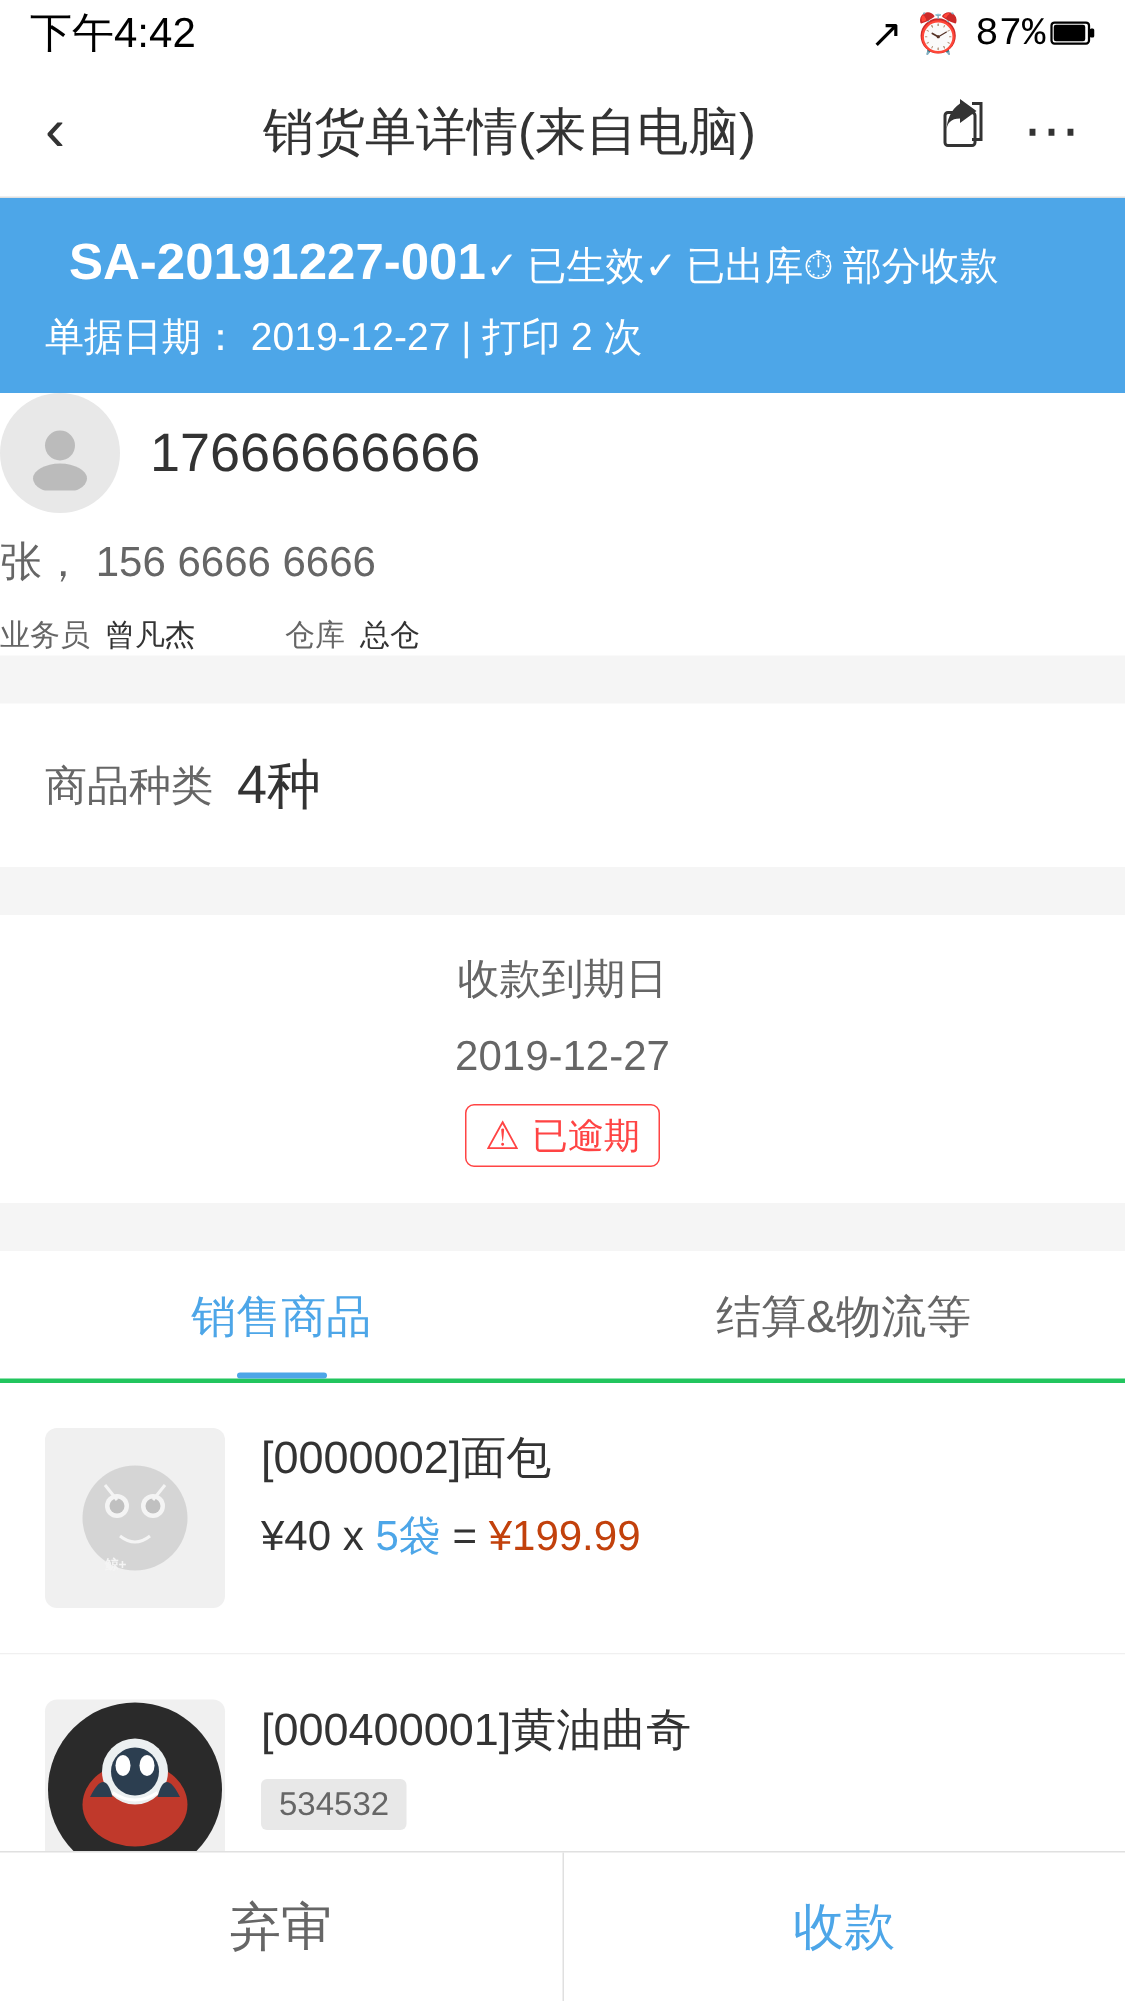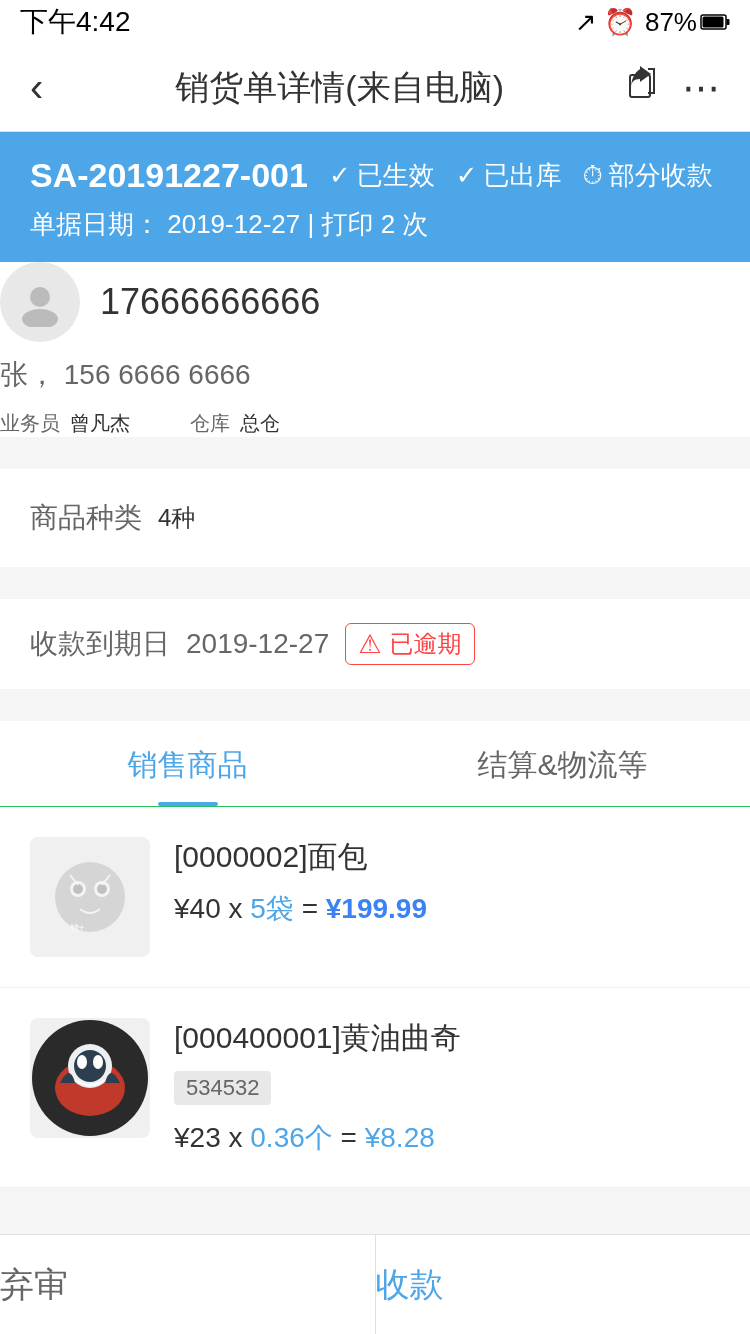--- a/index.html
+++ b/index.html
@@ -36,20 +36,21 @@
       align-items: center;
       gap: 8px;
       font-size: 26px;
       color: #000;
     }
     .battery {
       display: inline-flex;
       align-items: center;
       gap: 3px;
       font-size: 26px;
+      font-family: Liberation Mono, monospace;
     }
 
     
     .nav-bar {
       display: flex;
       align-items: center;
       background: #fff;
       height: 88px;
       padding: 0 30px;
       border-bottom: 1px solid #e0e0e0;
@@ -79,24 +80,25 @@
       cursor: pointer;
     }
 
     
     .order-header {
       background: #4da6e8;
       padding: 24px 30px 20px;
     }
     .order-id-row {
       display: flex;
-      align-items: center;
-      gap: 21px;
+      align-items: flex-end;
+      gap: 0;
       margin-bottom: 12px;
       flex-wrap: wrap;
+      margin-left: 16px;
     }
     .order-id {
       font-size: 34px;
       font-weight: bold;
       color: #fff;
     }
     .order-badge {
       display: flex;
       align-items: center;
       gap: 6px;
@@ -172,21 +174,21 @@
     }
     .stats-left {
       display: flex;
       align-items: center;
       gap: 16px;
       font-size: 28px;
       color: #666;
     }
     .stats-left-value {
       color: #333;
-      font-size: 24px;
+      font-size: 36px;
     }
     .stats-right {
       display: flex;
       flex-direction: column;
       gap: 10px;
       align-items: flex-end;
     }
     .stats-row {
       display: flex;
       align-items: center;
@@ -206,38 +208,39 @@
     
     .overdue-section {
       background: #fff;
       padding: 24px 30px;
       margin-bottom: 0;
       display: flex;
       align-items: center;
       gap: 16px;
       font-size: 28px;
       color: #666;
+      flex-direction: column;
     }
     .overdue-badge {
       display: flex;
       align-items: center;
       gap: 8px;
       background: #fff;
       border: 1px solid #ff4444;
       border-radius: 6px;
       padding: 4px 12px;
       color: #ff4444;
       font-size: 24px;
     }
 
     
     .tabs-section {
       background: #fff;
       display: flex;
-      border-bottom: 1px solid #22c55e;
+      border-bottom: 3px solid #22c55e;
       margin-top: 16px;
     }
     .tab-item {
       flex: 1;
       text-align: center;
       padding: 24px 0 20px;
       font-size: 30px;
       color: #666;
       position: relative;
       cursor: pointer;
@@ -314,21 +317,21 @@
       width: 750px;
       background: #fff;
       border-top: 1px solid #e0e0e0;
       display: flex;
       height: 100px;
     }
     .bottom-btn {
       flex: 1;
       display: flex;
       align-items: center;
-      justify-content: flex-start;
+      justify-content: center;
       font-size: 34px;
       cursor: pointer;
     }
     .bottom-btn.cancel {
       color: #666;
       border-right: 1px solid #e0e0e0;
     }
     .bottom-btn.confirm {
       color: #4da6e8;
     }
@@ -468,21 +471,21 @@
         <text x="20" y="74" font-size="9" fill="#fff" font-weight="bold">鲸+</text>
       </svg>
     </div>
     <div class="product-info">
       <div class="product-name">[0000002]面包</div>
       <div class="product-price">
         <span>¥40</span>
         <span> x </span>
         <span style="color:#4da6e8;"><span>5</span><span>袋</span></span>
         <span> = </span>
-        <span class="total" style="color:#3b82f6;font-weight:700;">¥199.99</span>
+        <span class="total" style="color:#c2410c;font-weight:400;">¥199.99</span>
       </div>
     </div>
   </div>
 
   <div class="product-item">
     <div class="product-thumb">
 
       <svg viewBox="0 0 120 120" width="120" height="120">
         <circle cx="60" cy="60" r="58" fill="#2a2a2a"></circle>
         <ellipse cx="60" cy="70" rx="35" ry="28" fill="#c0392b"></ellipse>

